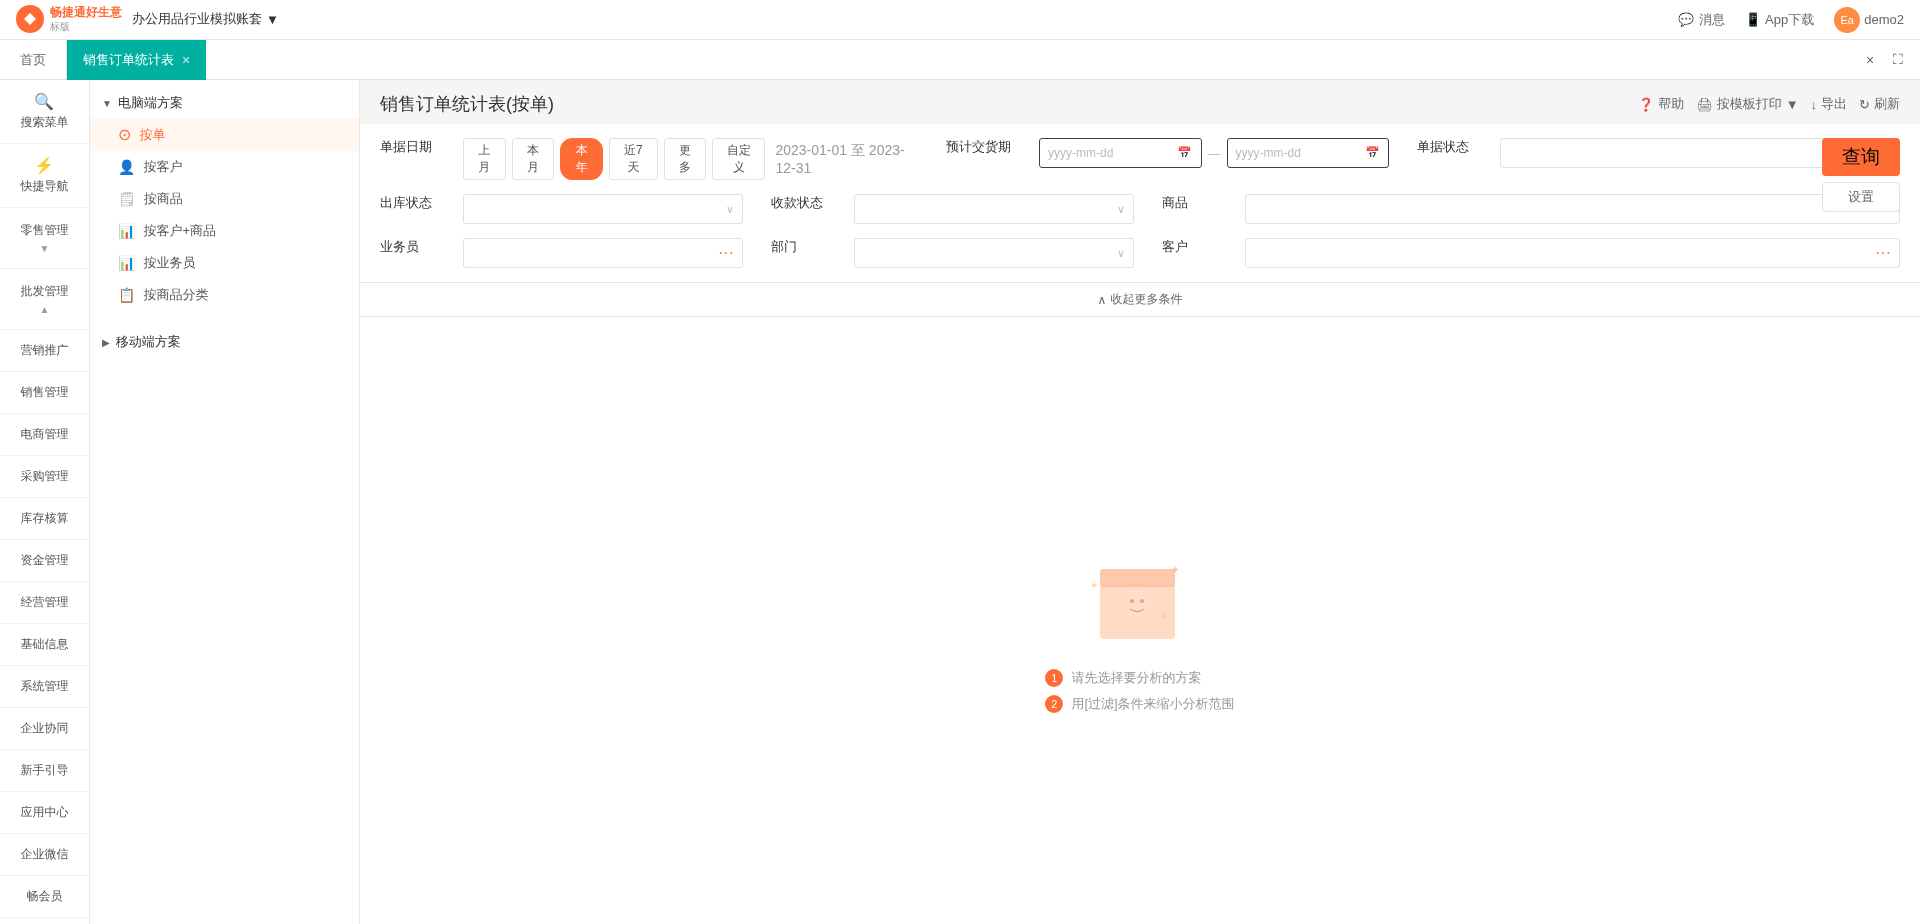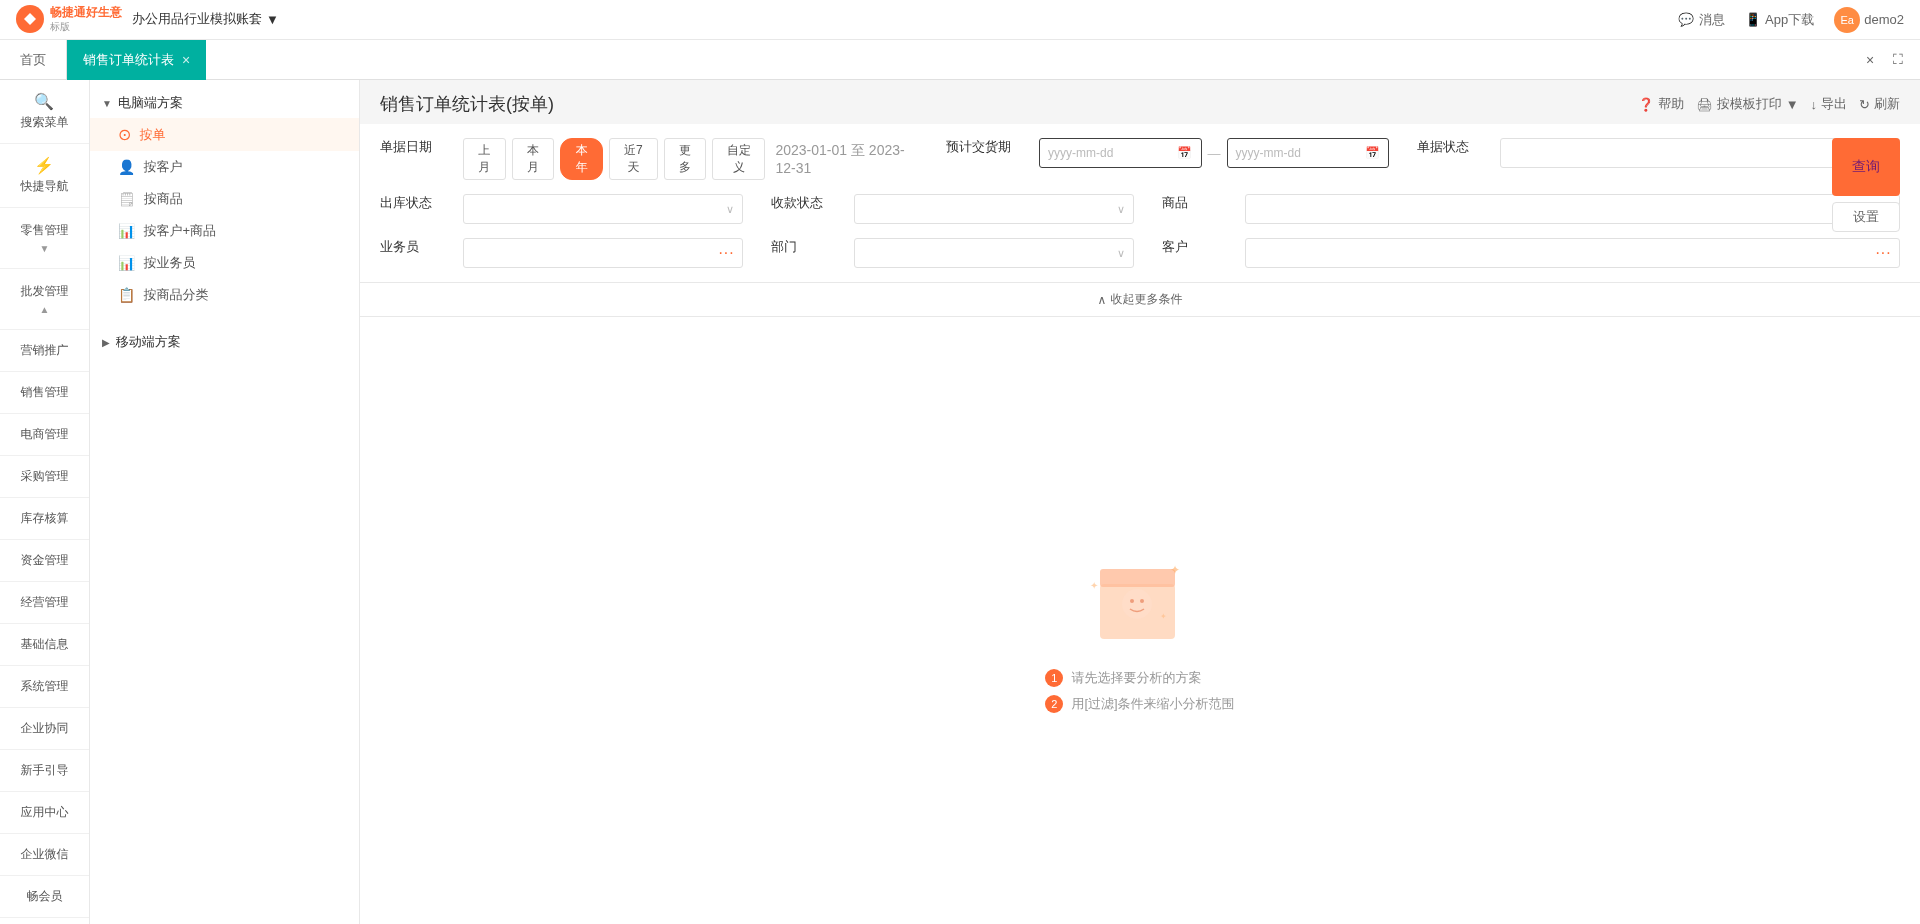--- a/index.html
+++ b/index.html
@@ -83,21 +83,21 @@
     
     .collapse-bar { padding: 8px; text-align: center; background: #fff; border-bottom: 1px solid #e8e8e8; flex-shrink: 0; }
     .collapse-btn { display: inline-flex; align-items: center; gap: 4px; font-size: 12px; color: #666; cursor: pointer; }
 
     
     .empty-area { flex: 1; display: flex; flex-direction: column; align-items: center; justify-content: center; background: #fff; gap: 20px; }
     .empty-illustration { position: relative; width: 120px; height: 120px; }
     .empty-hints { display: flex; flex-direction: column; gap: 8px; }
     .empty-hint { display: flex; align-items: center; gap: 8px; font-size: 13px; color: #999; }
     .hint-num { width: 18px; height: 18px; border-radius: 50%; background: #ff6b35; color: white; font-size: 11px; display: flex; align-items: center; justify-content: center; flex-shrink: 0; }
-    .btn-search { background: #ff6b35; color: #701a75; border: none; border-radius: 4px; padding: 20px 20px; font-size: 14px; cursor: pointer; white-space: nowrap; }
+    .btn-search { background: #ff6b35; color: #000000; border: none; border-radius: 4px; padding: 6px 20px; font-size: 19px; cursor: pointer; white-space: nowrap; }
     .btn-setting { background: #fff; color: #666; border: 1px solid #e0e0e0; border-radius: 4px; padding: 5px 4px; font-size: 13px; cursor: pointer; white-space: nowrap; }
     .filter-wrapper { position: relative; }
     .right-btns { display: flex; flex-direction: column; gap: 6px; position: absolute; right: 20px; top: 14px; }
   </style>
 </head>
 <body>
 
 <div class="top-bar">
   <div class="top-bar-left">
     <div class="logo-area">

